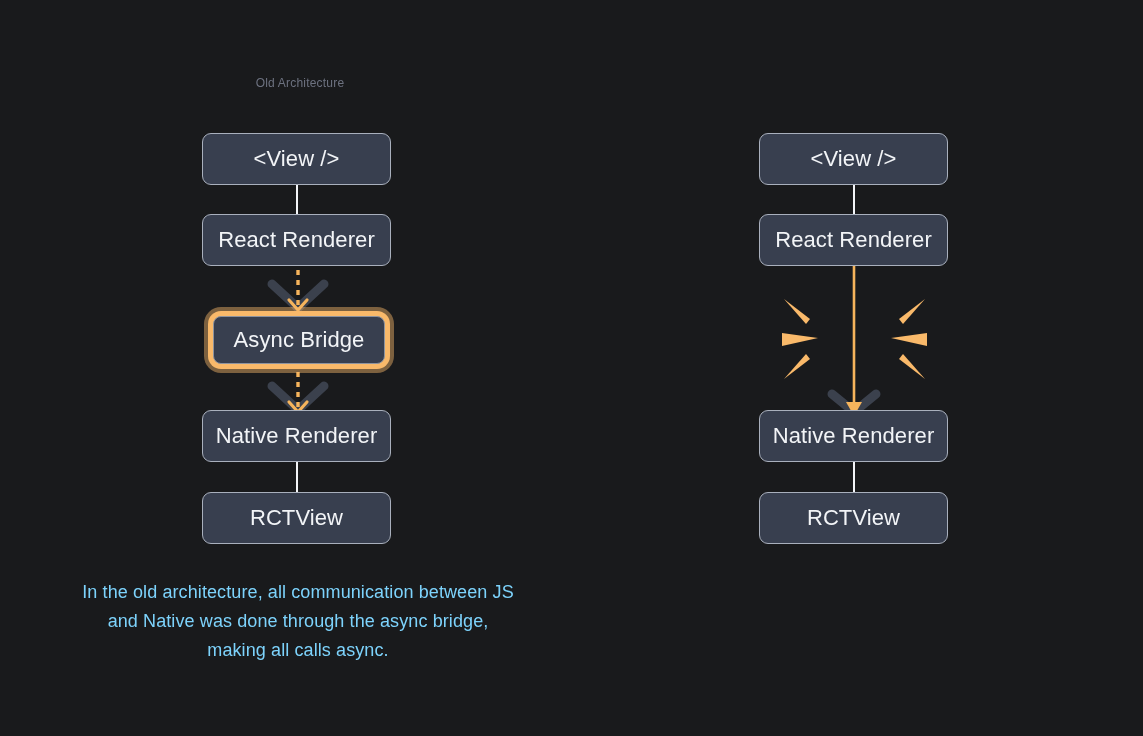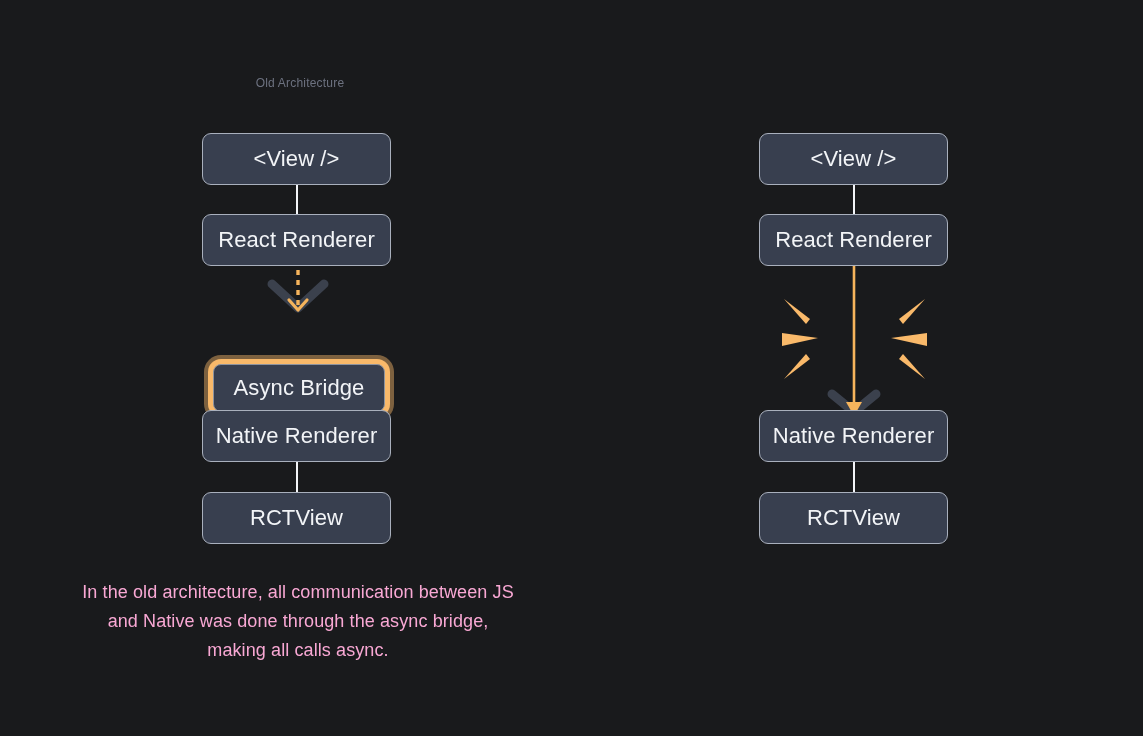--- a/index.html
+++ b/index.html
@@ -90,21 +90,21 @@
     position: absolute;
     z-index: 2;
     pointer-events: none;
   }
 
   
   .caption {
     position: absolute;
     font-size: 18px;
     line-height: 29px;
-    color: #f9a8d4;
+    color: #7dd3fc;
     text-align: center;
     letter-spacing: 0.1px;
   }
   #caption-old { left: 78px; top: 578px; width: 440px; }
   #caption-new { left: 622px; top: 578px; width: 444px; }
 </style>
 </head>
 <body>
 
 <div id="stage">
@@ -131,21 +131,21 @@
   </svg>
 
   <div class="node" style="left:202px; top:133px; width:189px; height:52px;">
     <span>&lt;View /&gt;</span>
   </div>
 
   <div class="node" style="left:202px; top:214px; width:189px; height:52px;">
     <span>React Renderer</span>
   </div>
 
-  <div class="node node-hl" style="left:213px; top:316px; width:172px; height:48px;margin-top:48px;">
+  <div class="node node-hl" style="left:213px; top:316px; width:172px; height:48px;">
     <span>Async Bridge</span>
   </div>
 
   <div class="node" style="left:202px; top:410px; width:189px; height:52px;">
     <span>Native Renderer</span>
   </div>
 
   <div class="node" style="left:202px; top:492px; width:189px; height:52px;">
     <span>RCTView</span>
   </div>

